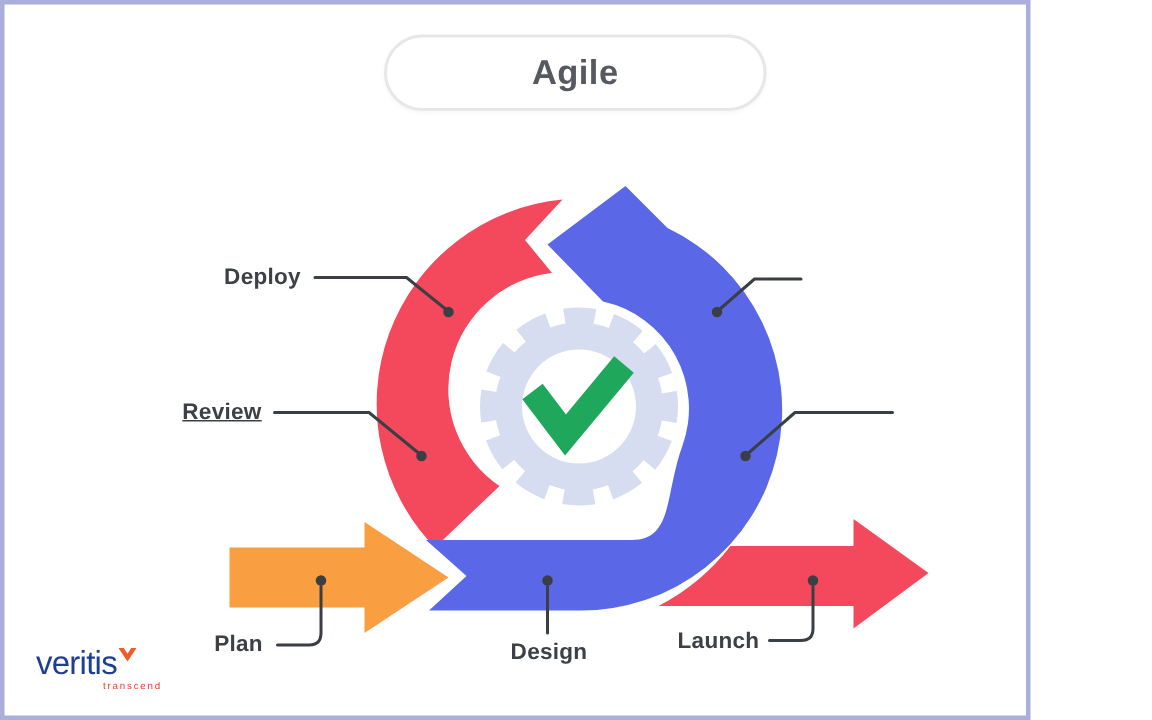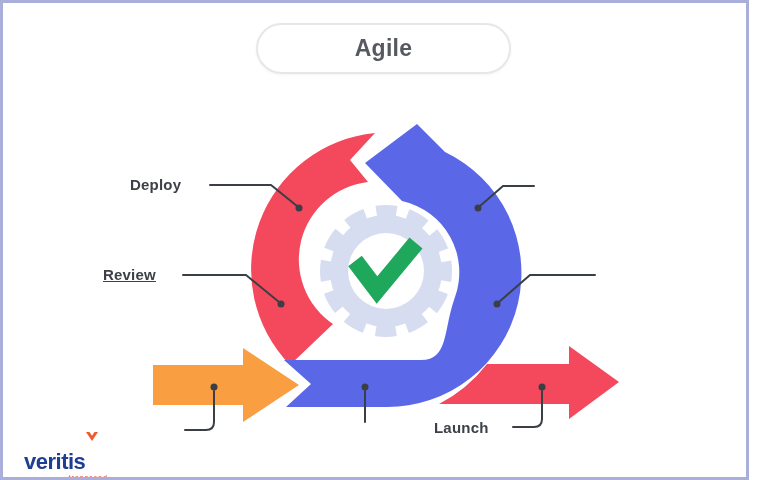--- a/index.html
+++ b/index.html
@@ -4,50 +4,50 @@
 <style>
   :root{
     --border:#a9aedb; --red:#f4485c; --blue:#5a68e8; --orange:#f99e41;
     --gear:#d7ddf1; --check:#1fa85c; --line:#3a3f45; --label_text:#3d4147;
     --title_text:#56595f; --logo_navy:#1d3e92; --logo_red:#e8402e;
     --logo_mark:#f15b2b; --background:#ffffff;
   }
   html,body{margin:0;padding:0;}
   body{font-family:"Liberation Sans","DejaVu Sans",sans-serif;background:#fff;}
   .page{
-    position:relative;width:749px;height:480px;box-sizing:border-box;
+    position:relative;width:687px;height:480px;box-sizing:border-box;
     border:3px solid var(--border,#a9aedb);background:var(--background,#fff);
     overflow:hidden;
   }
   .title-pill{
     position:absolute;left:253px;top:20px;width:255px;height:51px;
     box-sizing:border-box;border:2px solid #e7e7ea;border-radius:26px;
     background:#fff;box-shadow:0 1px 3px rgba(60,60,80,.05);
     display:flex;align-items:center;justify-content:center;
     font-size:23px;font-weight:bold;color:var(--title_text,#56595f);
     letter-spacing:.3px;
   }
   .diagram-svg{position:absolute;left:0;top:0;}
   .stage-label{
-    position:absolute;width:90px;
+    position:absolute;width:90px;text-align:center;
     font-size:15px;font-weight:bold;color:var(--label_text,#3d4147);
     letter-spacing:.2px;line-height:1.1;
   }
   .lbl-deploy {left:127px;top:174px;}
   .lbl-review {left:100px;top:264px;text-decoration:underline;}
   .lbl-test   {left:508px;top:175px;}
   .lbl-develop{left:581px;top:264px;}
   .lbl-plan   {left:111px;top:419px;}
   .lbl-design {left:318px;top:424px;}
   .lbl-launch {left:431px;top:417px;}
   .logo{position:absolute;left:21px;top:428px;width:88px;}
   .logo-row{display:flex;align-items:flex-start;}
   .logo-name{
-    font-size:22px;font-weight:bold;color:var(--logo_navy,#1d3e92);
-    line-height:1;letter-spacing:-.5px;margin-top:20px;
+    font-size:22px;font-weight:normal;color:var(--logo_navy,#1d3e92);
+    line-height:1;letter-spacing:-.5px;
   }
   .logo-mark{margin-left:1px;margin-top:1px;}
   .logo-tagline{
     font-size:6.5px;color:var(--logo_red,#e8402e);text-align:right;
     width:84px;letter-spacing:1.2px;margin-top:1px;
   }
 </style>
 </head>
 <body>
 
@@ -89,20 +89,22 @@
       <circle cx="475" cy="205" r="3.5"></circle>
       <circle cx="494" cy="301" r="3.5"></circle>
       <circle cx="211" cy="384" r="3.5"></circle>
       <circle cx="362" cy="384" r="3.5"></circle>
       <circle cx="539" cy="384" r="3.5"></circle>
     </g>
   </svg>
 
   <div class="stage-label lbl-deploy">Deploy</div>
   <div class="stage-label lbl-review">Review</div>
+  <div class="stage-label lbl-plan">Plan</div>
+  <div class="stage-label lbl-design">Design</div>
   <div class="stage-label lbl-launch">Launch</div>
 
   <div class="logo">
     <div class="logo-row">
       <span class="logo-name">veritis</span>
       <svg class="logo-mark" width="12" height="10" viewBox="0 0 12 10">
         <path d="M0,0 L6,9 L12,0 L8.5,0 L6,3.8 L3.5,0 Z" style="fill:var(--logo_mark,#f15b2b)"></path>
       </svg>
     </div>
     <div class="logo-tagline">transcend</div>

